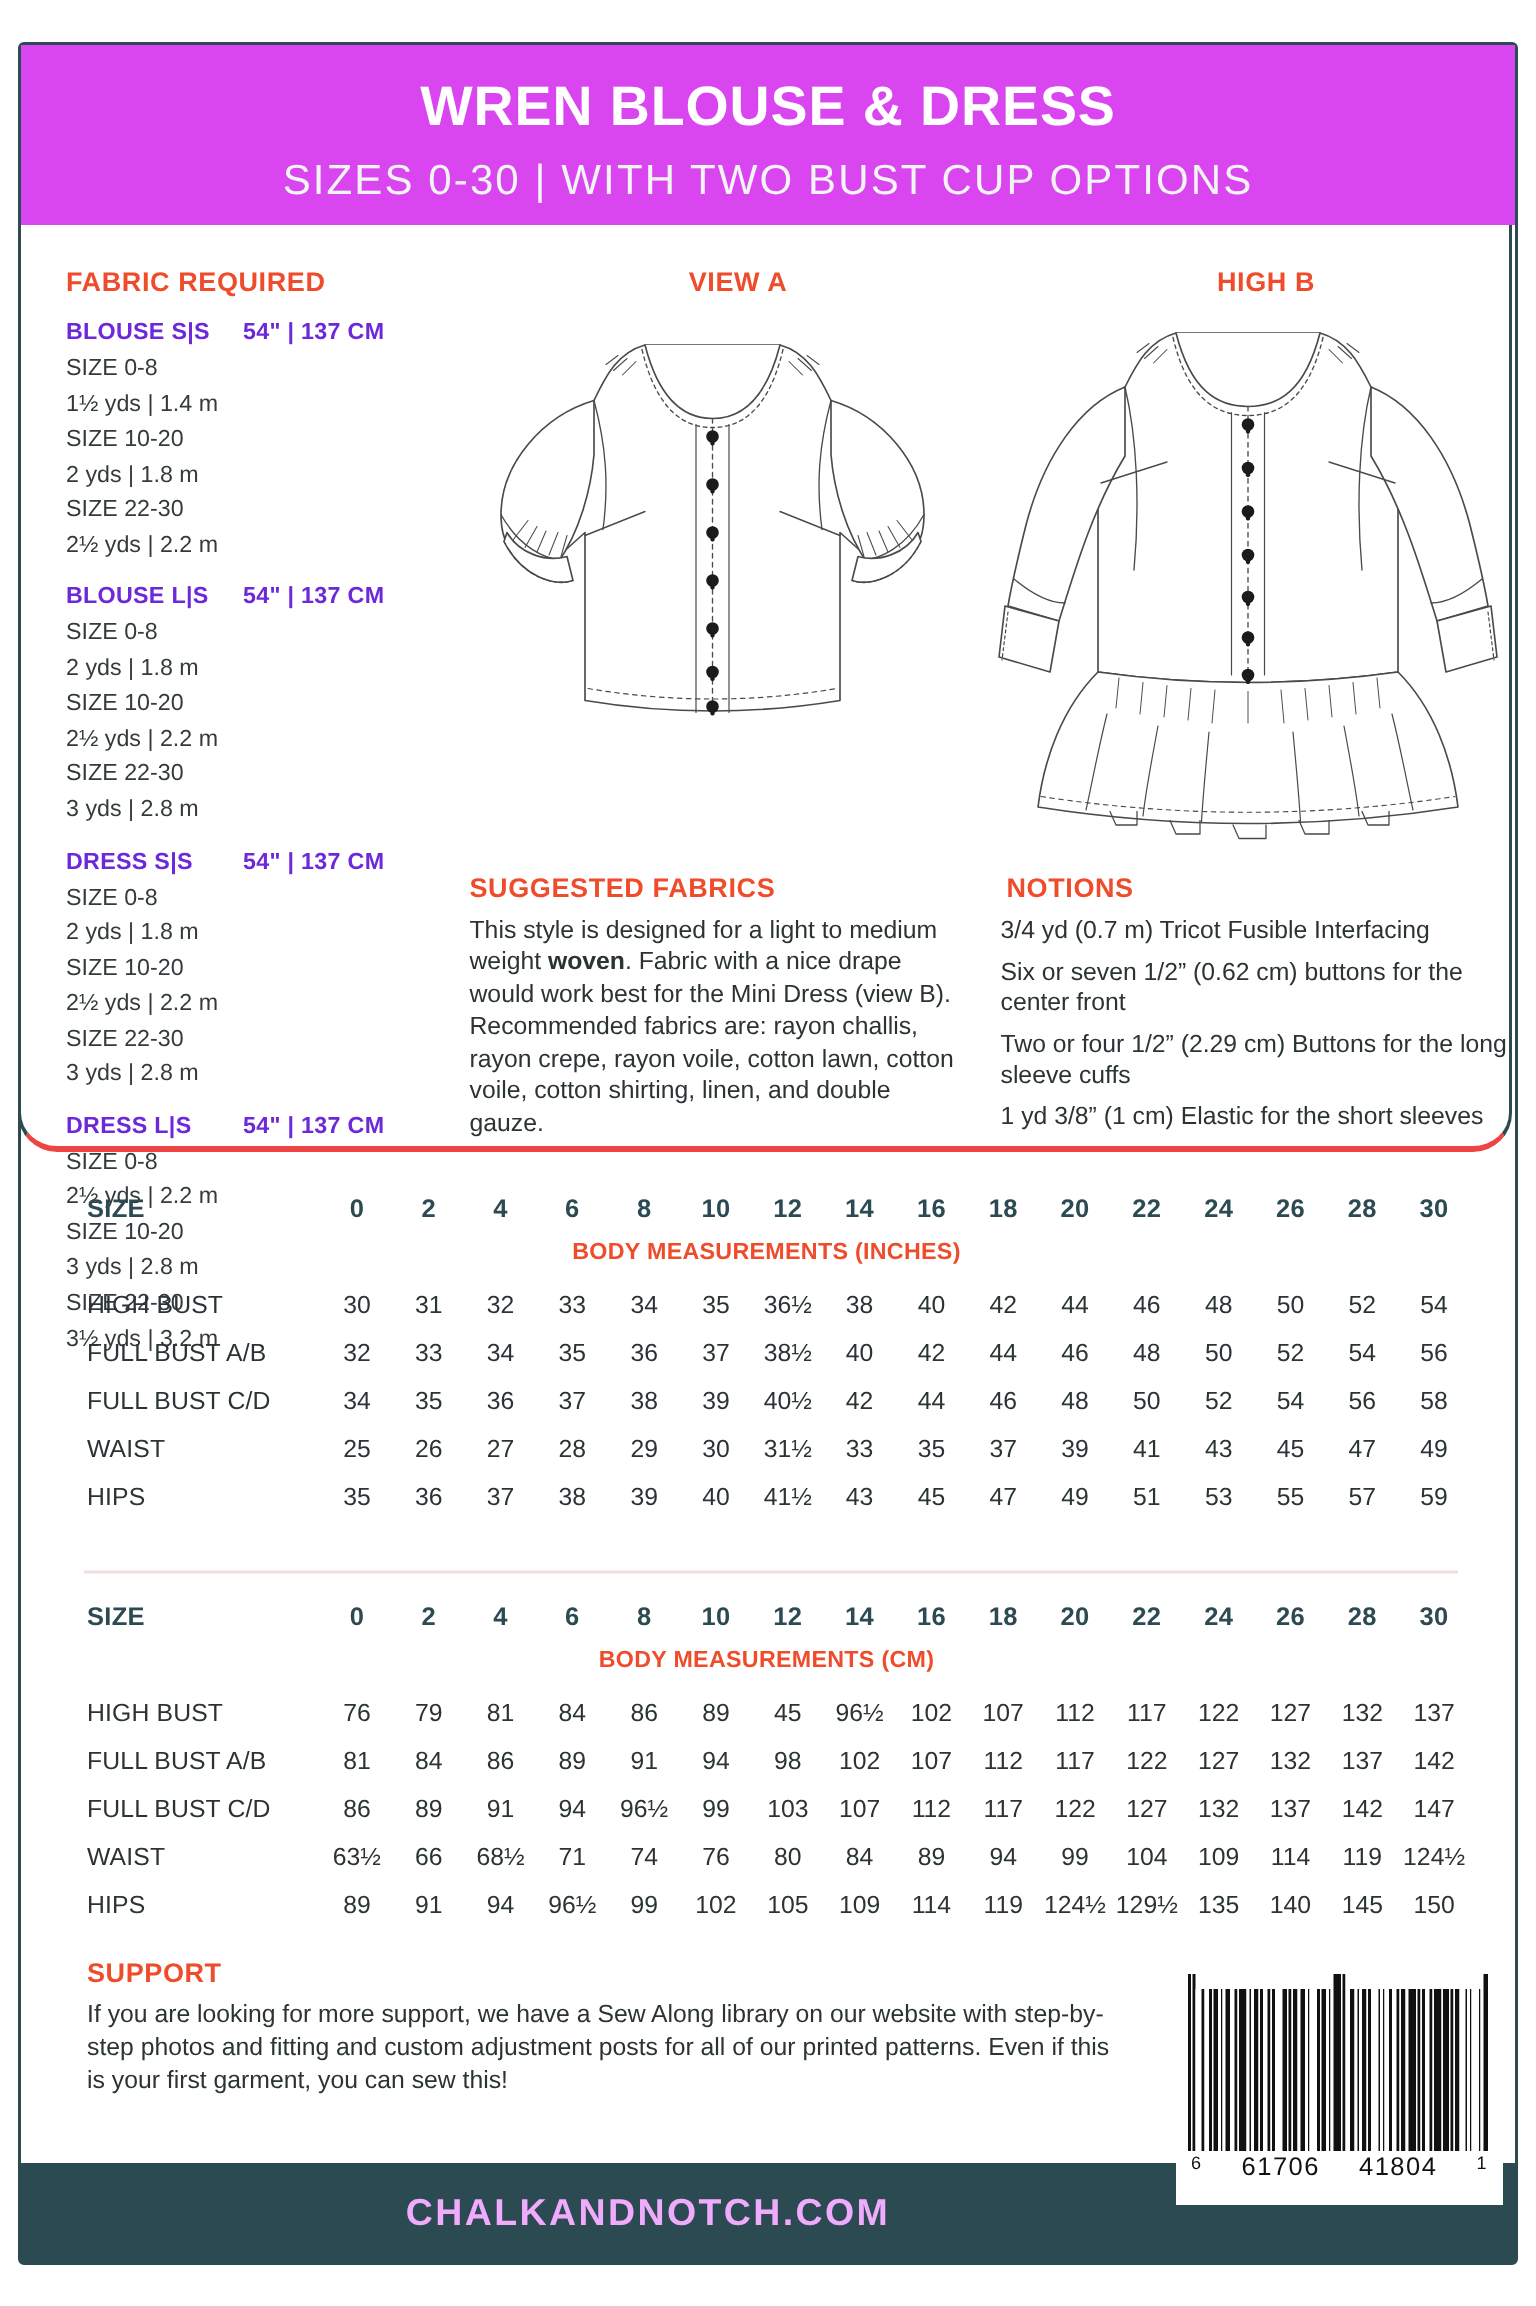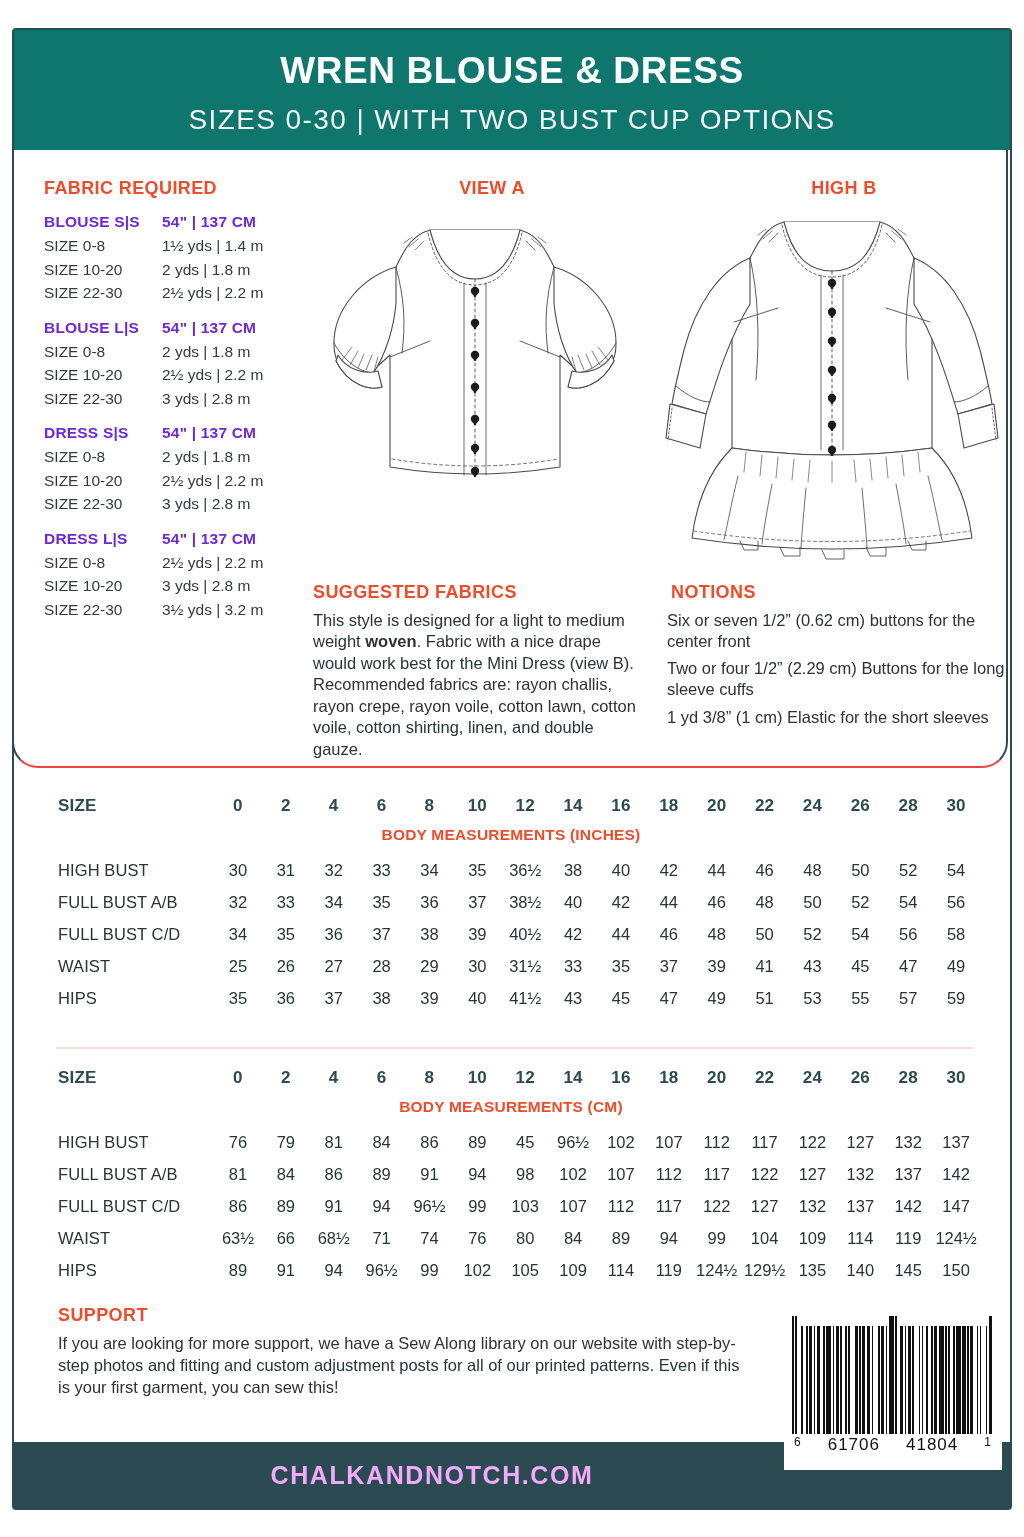--- a/index.html
+++ b/index.html
@@ -31,21 +31,21 @@
     background: #ffffff;
   }
 
   
   #header {
     position: absolute;
     left: 0;
     top: 0;
     width: 996px;
     height: 120px;
-    background: #0f766e;
+    background: #d946ef;
     color: #ffffff;
     text-align: center;
     padding-top: 20px;
   }
   #title {
     font-size: 37px;
     font-weight: 700;
     letter-spacing: 0.6px;
     line-height: 1.15;
     color: #ffffff;
@@ -59,21 +59,21 @@
   }
 
   
   #upper-card {
     position: absolute;
     left: 0;
     top: 120px;
     width: 996px;
     height: 618px;
     background: #ffffff;
-    border-bottom: 2px solid #ef4444;
+    border-bottom: 4px solid #ef4444;
     border-left: 2px solid #2c4a52;
     border-right: 2px solid #2c4a52;
     border-bottom-left-radius: 26px;
     border-bottom-right-radius: 26px;
     margin-left: -2px;
     margin-right: -2px;
   }
 
   .section-head {
     color: #ef4c2b;
@@ -98,20 +98,21 @@
     color: #6d28d9;
     margin-bottom: 3px;
     letter-spacing: 0.2px;
   }
   .fabric-title-row .lbl { width: 118px; }
   .fabric-row {
     display: flex;
     font-size: 15.5px;
     color: #333b3d;
     line-height: 1.52;
+    flex-direction: column;
   }
   .fabric-row .lbl { width: 118px; }
   .fabric-row .val { white-space: nowrap; }
 
   
   #view-a-head {
     position: absolute; left: 418px; top: 28px;
     text-align: center; width: 120px;
   }
   #view-b-head {
@@ -500,20 +501,21 @@
       </div>
 
       <div id="suggested">
         <div class="section-head">SUGGESTED FABRICS</div>
         <p><span>This style is designed for a light to medium weight </span><b>woven</b><span>. Fabric with a nice drape would work best for the Mini Dress (view B). Recommended fabrics are: rayon challis, rayon crepe, rayon voile, cotton lawn, cotton voile, cotton shirting, linen, and double gauze.</span></p>
       </div>
 
       <div id="notions">
         <div class="section-head">NOTIONS</div>
         <ul>
+          <li>3/4 yd (0.7 m) Tricot Fusible Interfacing</li>
           <li>Six or seven 1/2” (0.62 cm) buttons for the center front</li>
           <li>Two or four  1/2” (2.29 cm) Buttons for the long sleeve cuffs</li>
           <li>1 yd 3/8” (1 cm) Elastic for the short sleeves</li>
         </ul>
       </div>
     </div>
 
     <div class="meas-block" id="meas-inches">
       <table class="meas">
         <thead>

